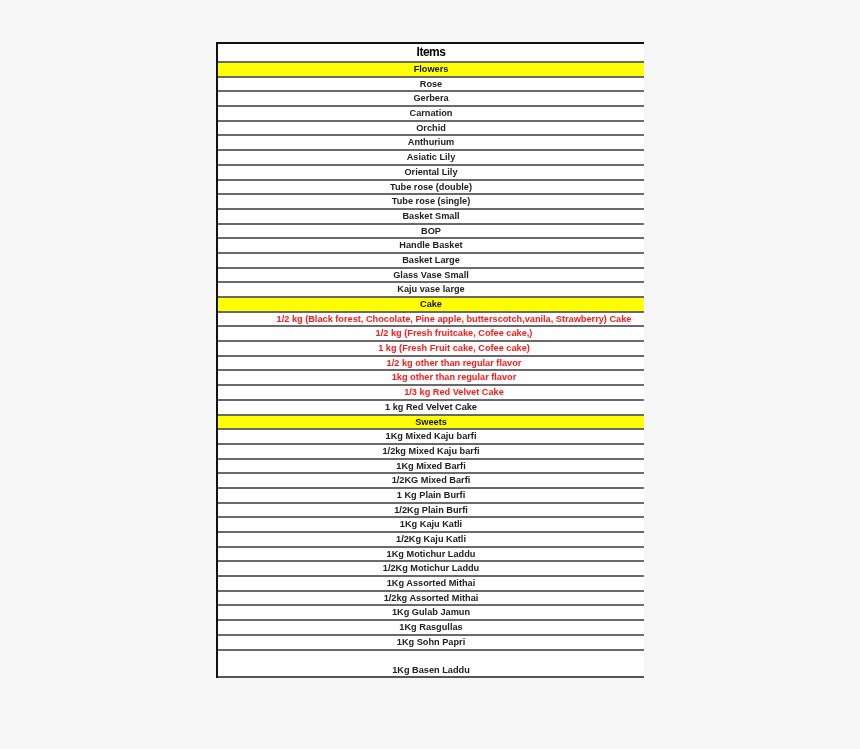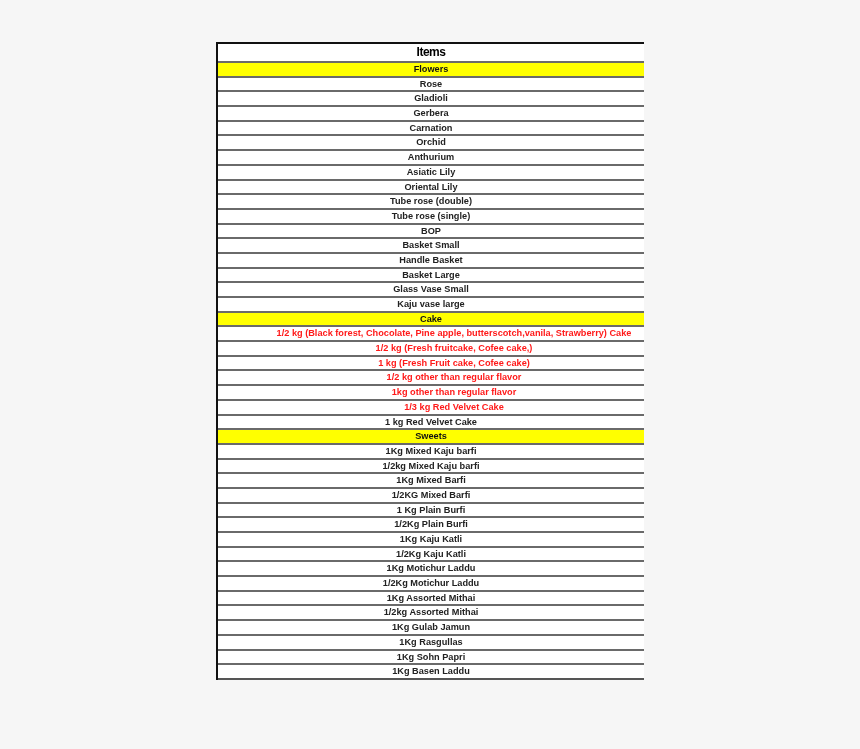--- a/index.html
+++ b/index.html
@@ -36,41 +36,40 @@
       text-align: center;
       font-weight: bold;
       font-size: 9.2px;
       color: #222;
       border-bottom: 2px solid #6a6a6a;
       white-space: nowrap;
       overflow: hidden;
     }
     .row.cat { background: #ffff00; color: #111; }
     .row.red { color: #ff1a1a; padding-left: 46px; }
-    .row:last-child { border-bottom: 2px solid #555; }
+    .row:last-child { border-bottom: 2px solid #555; margin-top: 13px; }
   </style>
 </head>
 <body>
 
 <div class="sheet">
   <div class="hdr">Items</div>
   <div id="rows">
       <div class="row cat">Flowers</div>
       <div class="row">Rose</div>
-      <div class="row">Gladioli</div>
       <div class="row">Gerbera</div>
       <div class="row">Carnation</div>
       <div class="row">Orchid</div>
       <div class="row">Anthurium</div>
       <div class="row">Asiatic Lily</div>
       <div class="row">Oriental Lily</div>
       <div class="row">Tube rose (double)</div>
       <div class="row">Tube rose (single)</div>
+      <div class="row">Basket Small</div>
       <div class="row">BOP</div>
-      <div class="row">Basket Small</div>
       <div class="row">Handle Basket</div>
       <div class="row">Basket Large</div>
       <div class="row">Glass Vase Small</div>
       <div class="row">Kaju vase large</div>
       <div class="row cat">Cake</div>
       <div class="row red">1/2 kg (Black forest, Chocolate, Pine apple, butterscotch,vanila, Strawberry) Cake</div>
       <div class="row red">1/2 kg (Fresh fruitcake, Cofee cake,)</div>
       <div class="row red">1 kg (Fresh Fruit cake, Cofee cake)</div>
       <div class="row red">1/2 kg other than regular flavor</div>
       <div class="row red">1kg other than regular flavor</div>

